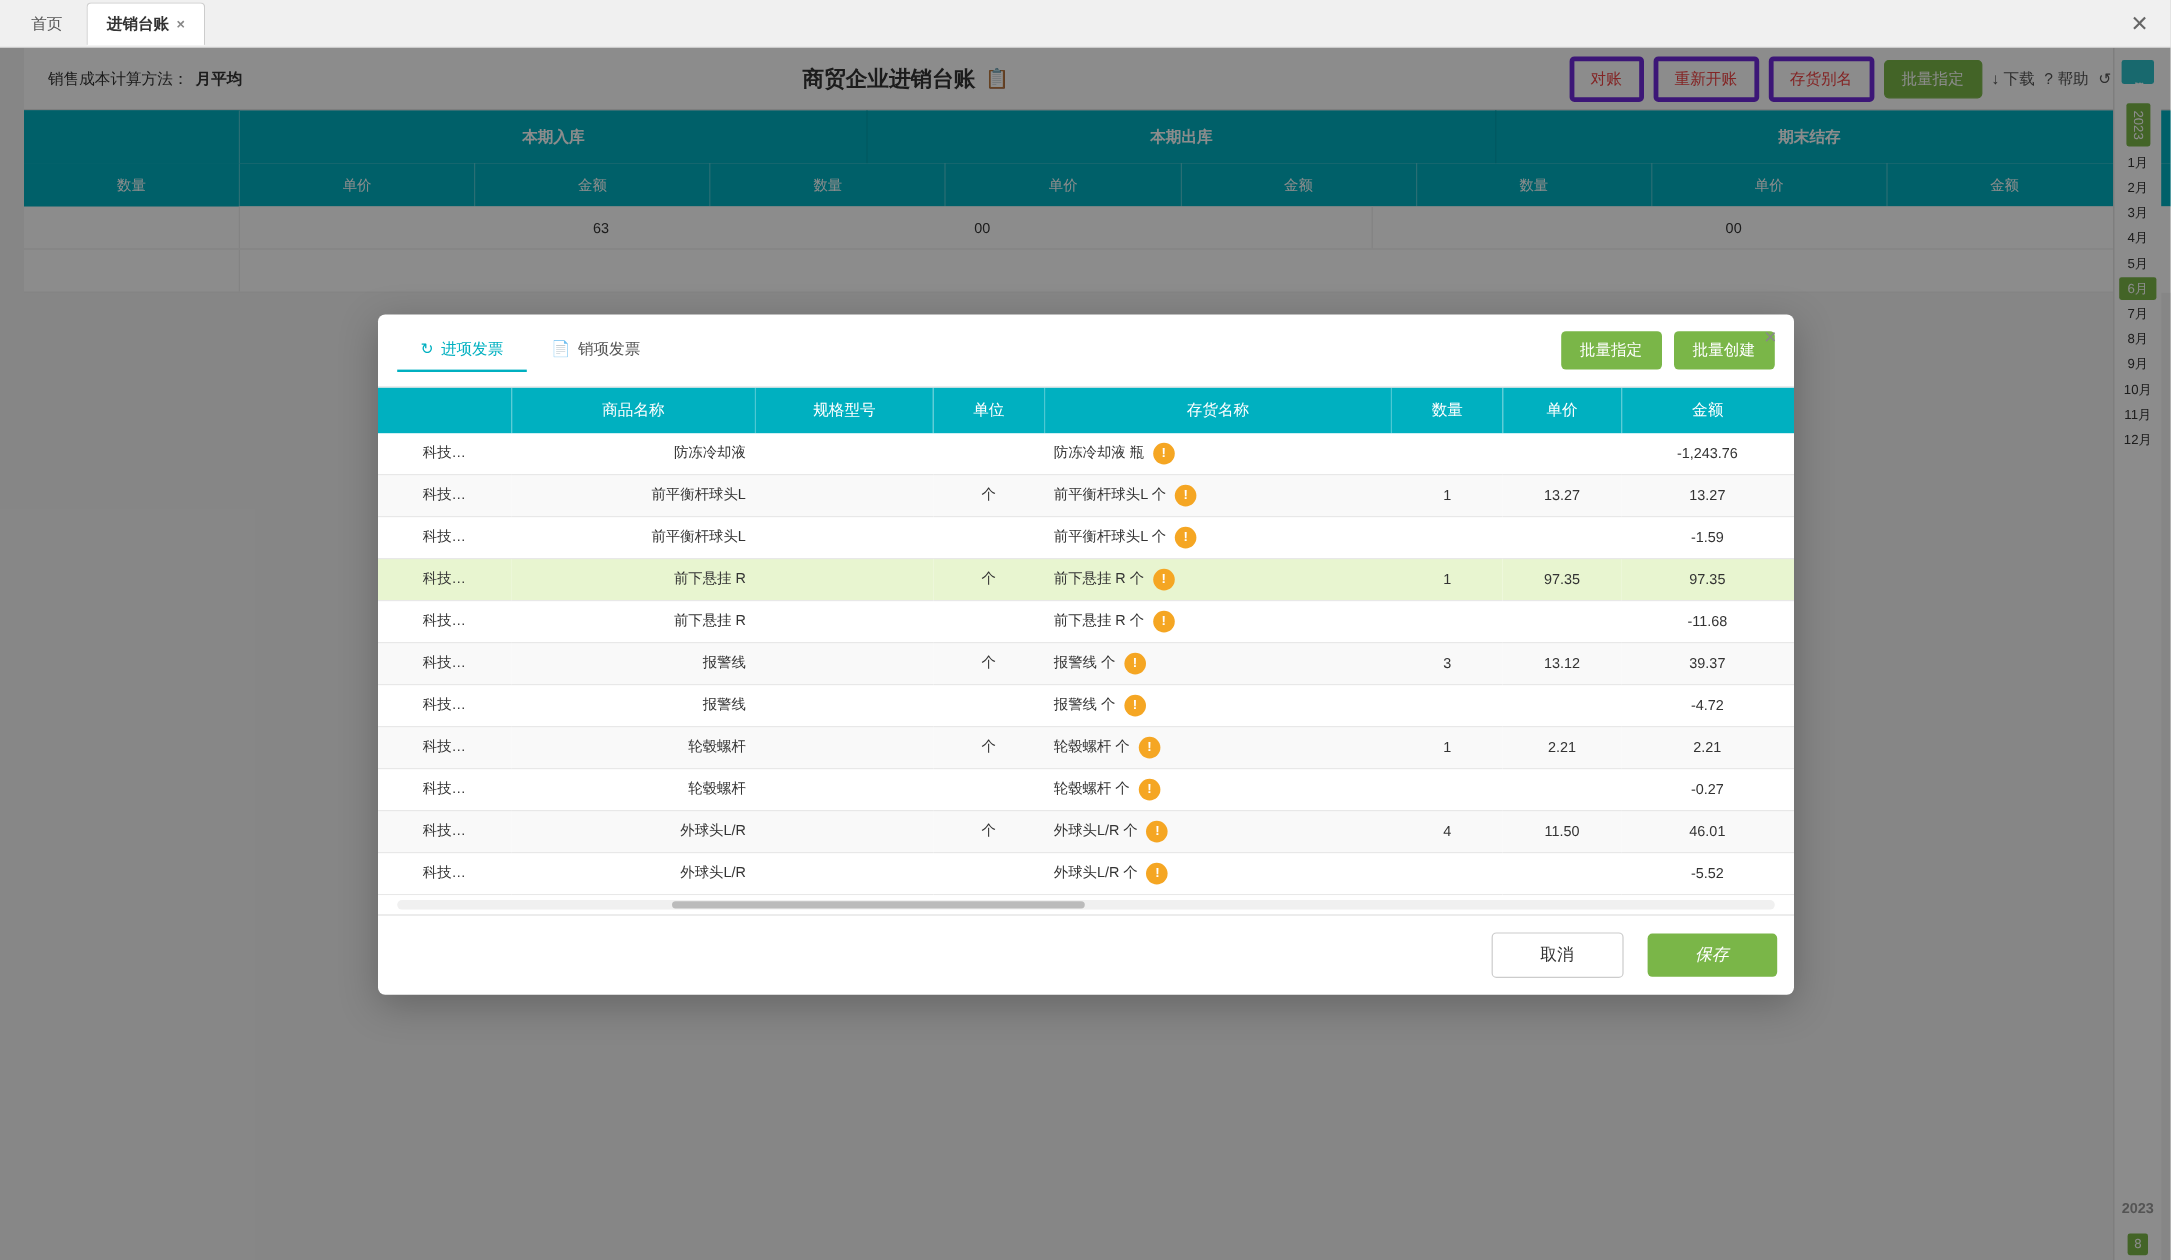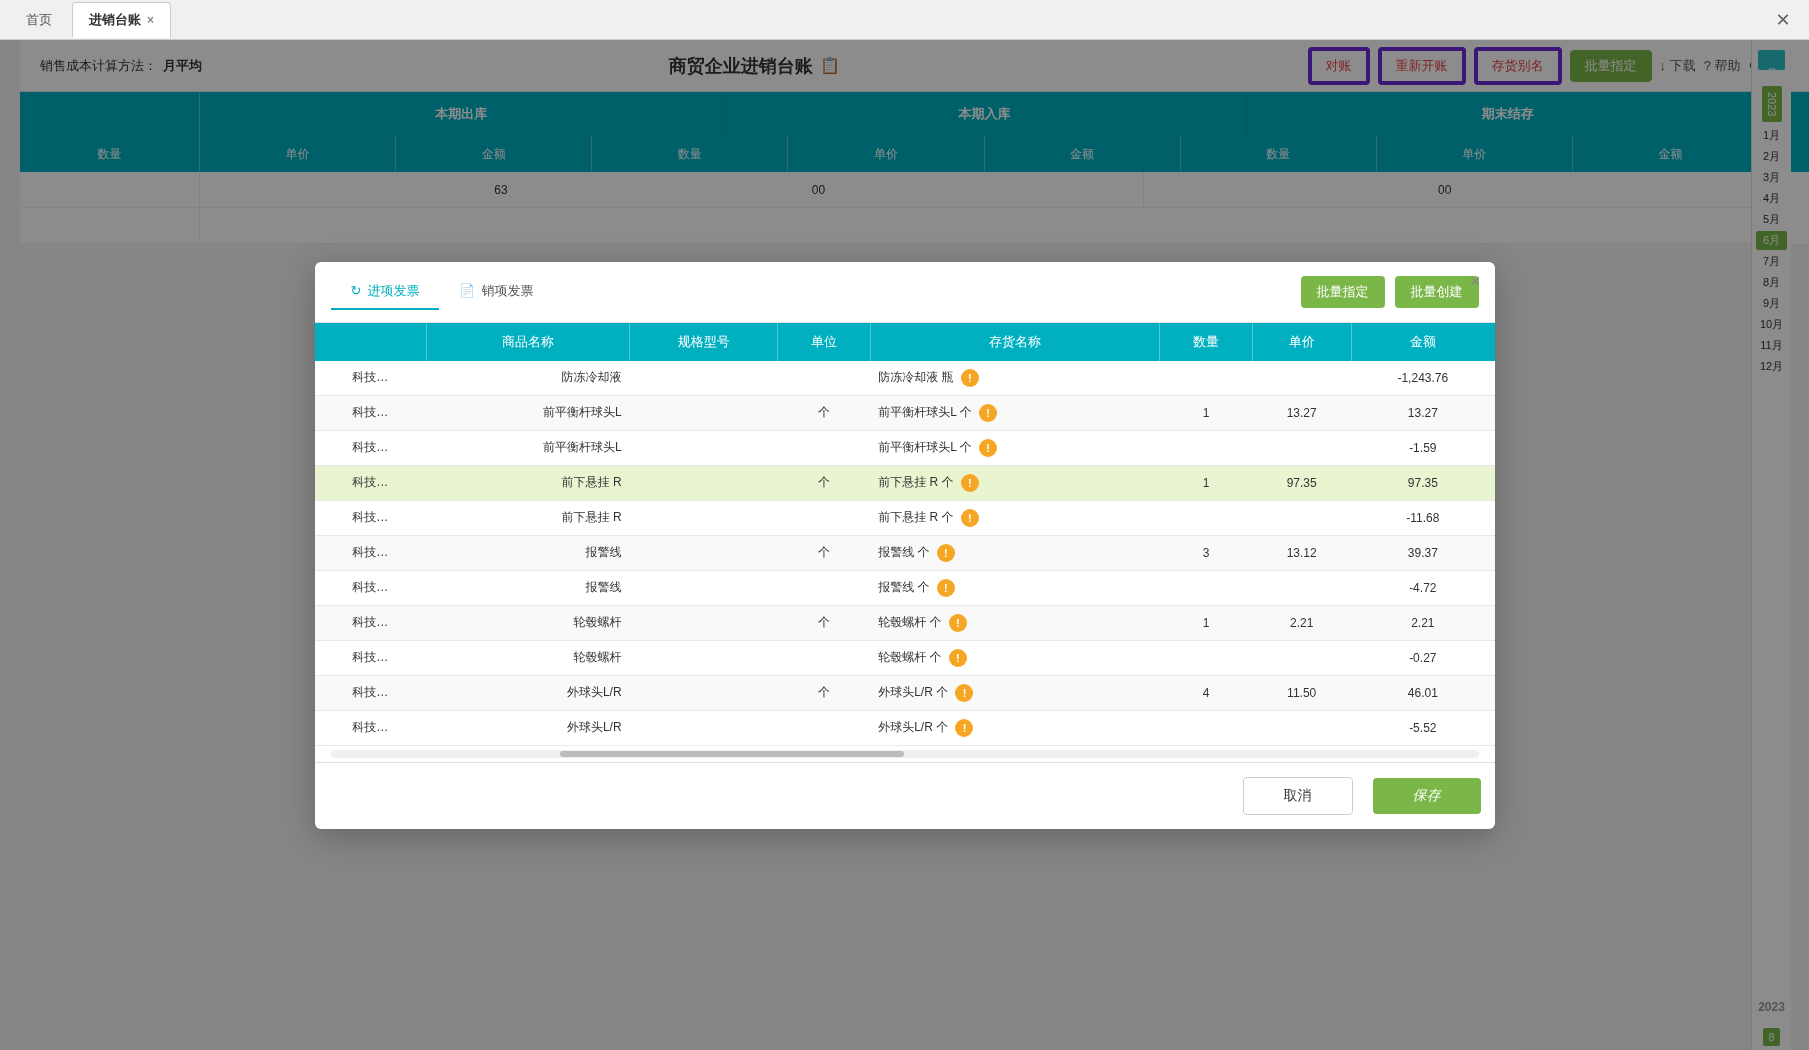--- a/index.html
+++ b/index.html
@@ -58,21 +58,21 @@
     .th-sub-row {
       background: #00b0c0; display: flex; height: 36px;
     }
     .th-sub {
       flex: 1; display: flex; align-items: center; justify-content: center;
       color: #fff; font-size: 12px; border-right: 1px solid rgba(255,255,255,0.3);
     }
 
     
     .side-panel {
-      position: absolute; right: 18px; top: 0; width: 40px; background: #fff;
+      position: absolute; right: 8px; top: 0; width: 40px; background: #fff;
       height: 100%; border-left: 1px solid #e0e0e0; display: flex; flex-direction: column;
       align-items: center; padding-top: 10px; gap: 4px;
     }
     .side-btn {
       writing-mode: vertical-rl; background: #2dc0c8; color: #fff;
       padding: 10px 6px; font-size: 11px; cursor: pointer; border-radius: 2px;
       text-align: center;
     }
     .side-year {
       background: #7ab648; color: #fff; padding: 6px 4px; font-size: 11px;
@@ -207,24 +207,24 @@
       <button class="btn btn-primary">批量指定</button>
       <span class="toolbar-icon">↓ 下载</span>
       <span class="toolbar-icon">? 帮助</span>
       <span class="toolbar-icon">↺ 刷新</span>
     </div>
   </div>
 
   <div class="table-header-section" style="padding-right:40px;">
     <div style="width:180px;background:#00b0c0;display:flex;align-items:center;justify-content:center;color:#fff;font-size:12px;border-right:1px solid rgba(255,255,255,0.3);"></div>
     <div class="th-group">
+      <span>本期入库</span>
+    </div>
+    <div class="th-group">
       <span>本期出库</span>
-    </div>
-    <div class="th-group">
-      <span>本期入库</span>
     </div>
     <div class="th-group">
       <span>期末结存</span>
     </div>
   </div>
 
   <div class="th-sub-row" style="padding-right:40px;">
     <div style="width:180px;background:#00b0c0;display:flex;align-items:center;justify-content:center;border-right:1px solid rgba(255,255,255,0.3);">
       <span style="color:#fff;font-size:12px;">数量</span>
     </div>

